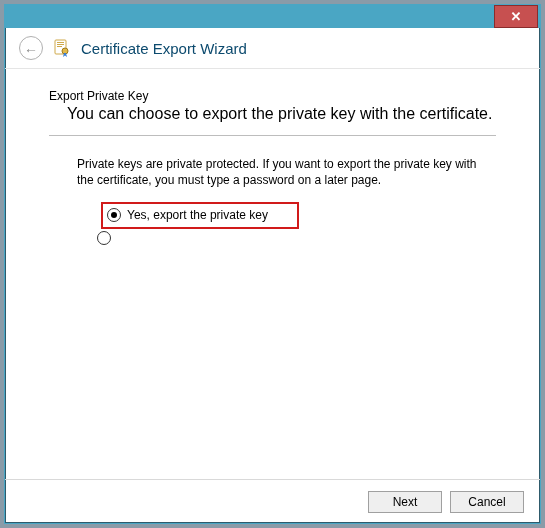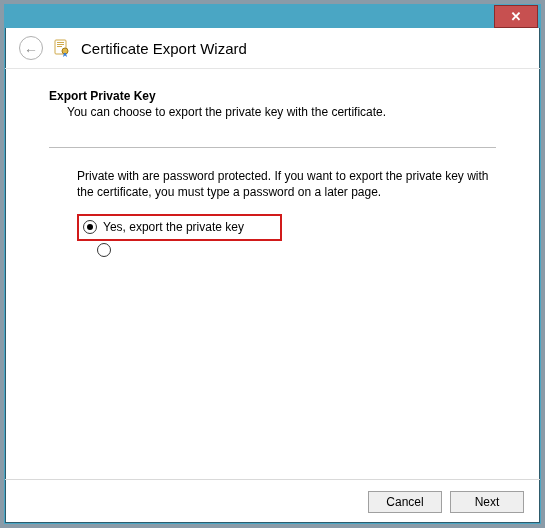--- a/index.html
+++ b/index.html
@@ -57,56 +57,56 @@
     cursor:default;
     box-sizing:border-box;
   }
   .cert-icon{
     width:18px;height:18px;
     position:relative;
   }
   .cert-icon svg{display:block}
   .wiz-title{
     font-size:15px;
-    color:#000000;
+    color:#0c4a6e;
   }
   .content{
     flex:1;
     padding:20px 44px 10px 44px;
     overflow:hidden;
   }
   .heading{
-    font-weight:bold;
+    font-weight:normal;
     font-size:12px;
     margin-bottom:2px;
   }
   .sub{
     padding-left:18px;
-    font-size:12px;
-    margin-bottom:28px;
+    font-size:16px;
+    margin-bottom:12px;
   }
   .rule{
     height:1px;background:#bdbdbd;margin:6px 0 20px 0;
   }
   .body-text{
     padding-left:28px;
     padding-right:4px;
     font-size:12px;
     line-height:1.35;
   }
   .para{margin-bottom:14px}
   .radio-row{
     display:flex;align-items:center;gap:6px;
     margin:0 0 6px 18px;
     padding:2px 2px;
   }
   .highlight{
     border:2px solid #d11a1a;
-    padding:1px 34px 1px 2px;
-    margin-left:0;
+    padding:1px 27px 1px 2px;
+    margin-left:24px;
     display:inline-flex;
   }
   .radio{
     width:12px;height:12px;border:1px solid #333;border-radius:50%;
     display:inline-flex;align-items:center;justify-content:center;
     flex:none;
   }
   .radio.checked::after{
     content:"";width:6px;height:6px;border-radius:50%;background:#000;display:block;
   }
@@ -158,33 +158,33 @@
     </span>
     <span class="wiz-title">Certificate Export Wizard</span>
   </div>
 
   <div class="content">
     <div class="heading">Export Private Key</div>
     <div class="sub">You can choose to export the private key with the certificate.</div>
     <div class="rule"></div>
 
     <div class="body-text">
-      <div class="para">Private with are password protected. If you want to export the private key with the certificate, you must type a password on a later page.</div>
+      <div class="para">Private keys are private protected. If you want to export the private key with the certificate, you must type a password on a later page.</div>
 
       <div class="highlight">
         <label class="radio-row" style="margin:0">
           <span class="radio checked"></span>
           <span>Yes, export the private key</span>
         </label>
       </div>
 
       <label class="radio-row">
         <span class="radio"></span>
       </label>
     </div>
   </div>
 
   <div class="footer">
+    <button class="btn">Next</button>
     <button class="btn">Cancel</button>
-    <button class="btn">Next</button>
   </div>
 
 </div>
 
 </body></html>

